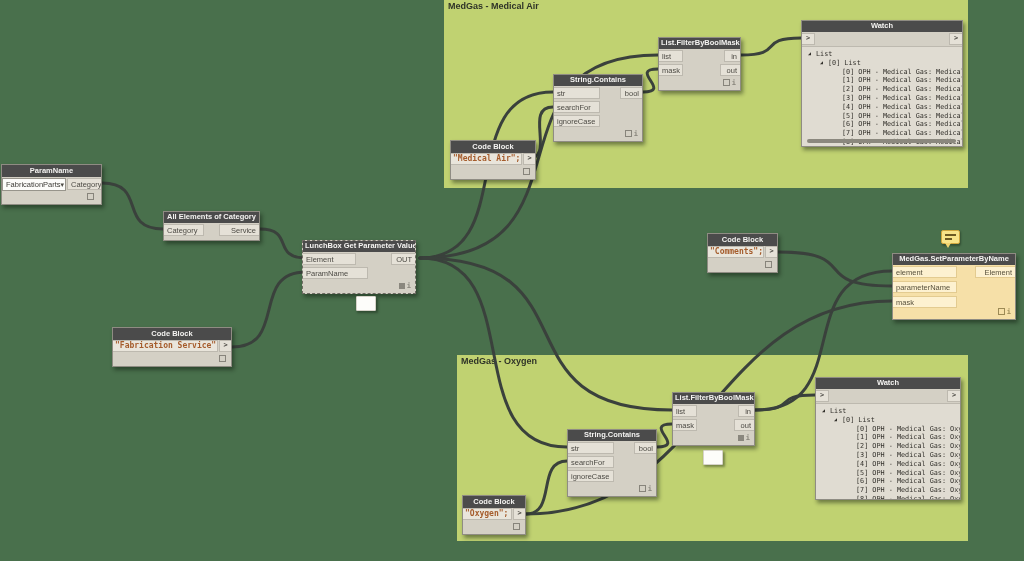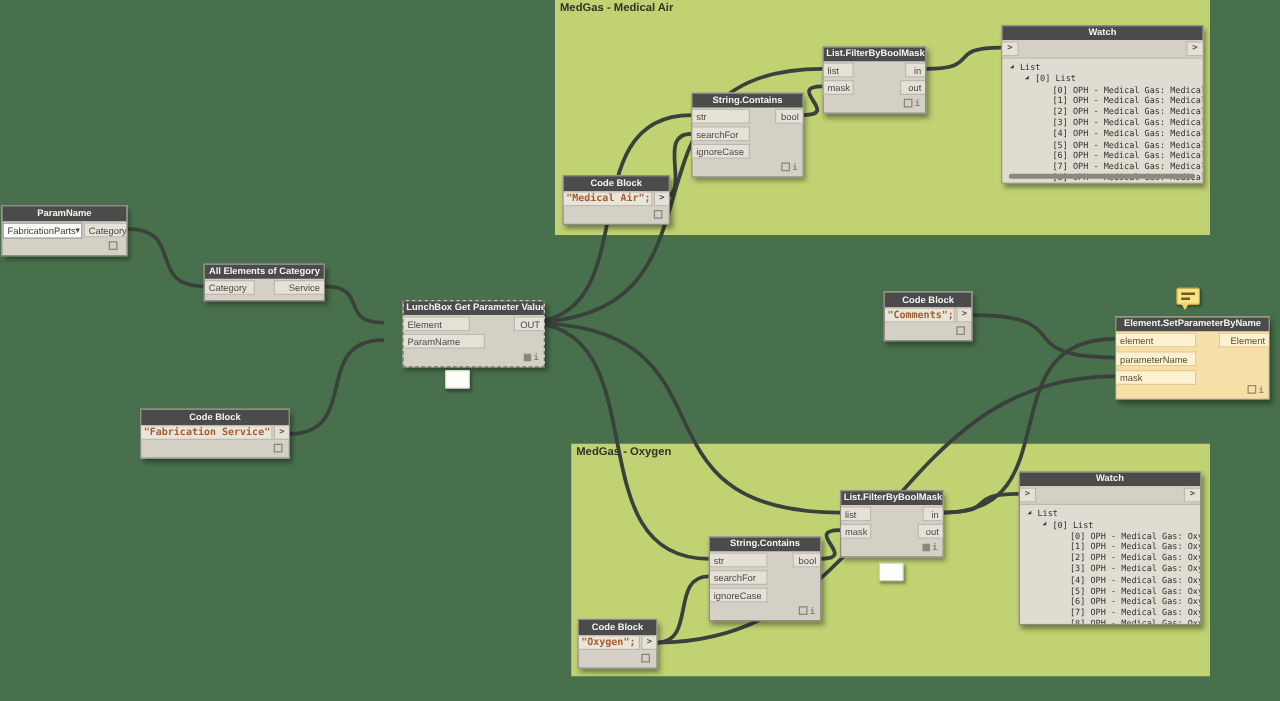--- a/index.html
+++ b/index.html
@@ -109,21 +109,21 @@
 
   <div class="node" style="left:163px;top:211px;width:97px">
     <div class="nhead">All Elements of Category</div>
     <div class="nrow">
       <span class="pin in" style="width:40px">Category</span>
       <span class="pin out" style="width:40px">Service</span>
     </div>
     <div style="height:3px"></div>
   </div>
 
-  <div class="node custom" style="left:322px;top:240px;width:114px">
+  <div class="node custom" style="left:302px;top:240px;width:114px">
     <div class="nhead">LunchBox Get Parameter Value</div>
     <div class="nrow">
       <span class="pin in" style="width:53px">Element</span>
       <span class="pin out" style="width:24px">OUT</span>
     </div>
     <div class="nrow">
       <span class="pin in" style="width:65px">ParamName</span>
     </div>
     <div class="nfoot">
         <span class="sqf"></span>
@@ -291,21 +291,21 @@
     </div>
     <div class="nfoot">
         <span class="sqo" style="right:5px"></span>
       </div>
   </div>
 
   <div class="note" style="left:941px;top:230px"></div>
   <div class="note-tail" style="left:945px;top:243px"></div>
 
   <div class="node revit" style="left:892px;top:253px;width:124px">
-    <div class="nhead">Element.SetParameterByName</div>
+    <div class="nhead">MedGas.SetParameterByName</div>
     <div class="nrow nrow15">
       <span class="pin in" style="width:64px">element</span>
       <span class="pin out" style="width:40px">Element</span>
     </div>
     <div class="nrow nrow15">
         <span class="pin in" style="width:64px">parameterName</span>
       </div>
     <div class="nrow nrow15">
         <span class="pin in" style="width:64px">mask</span>
       </div>

